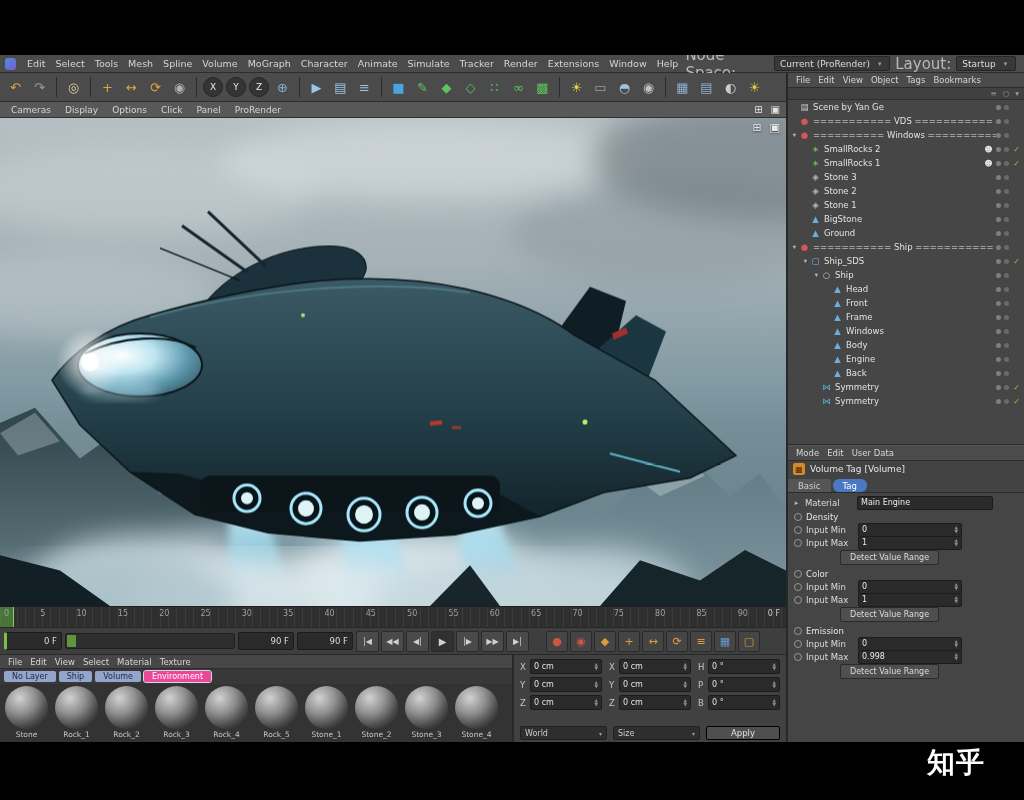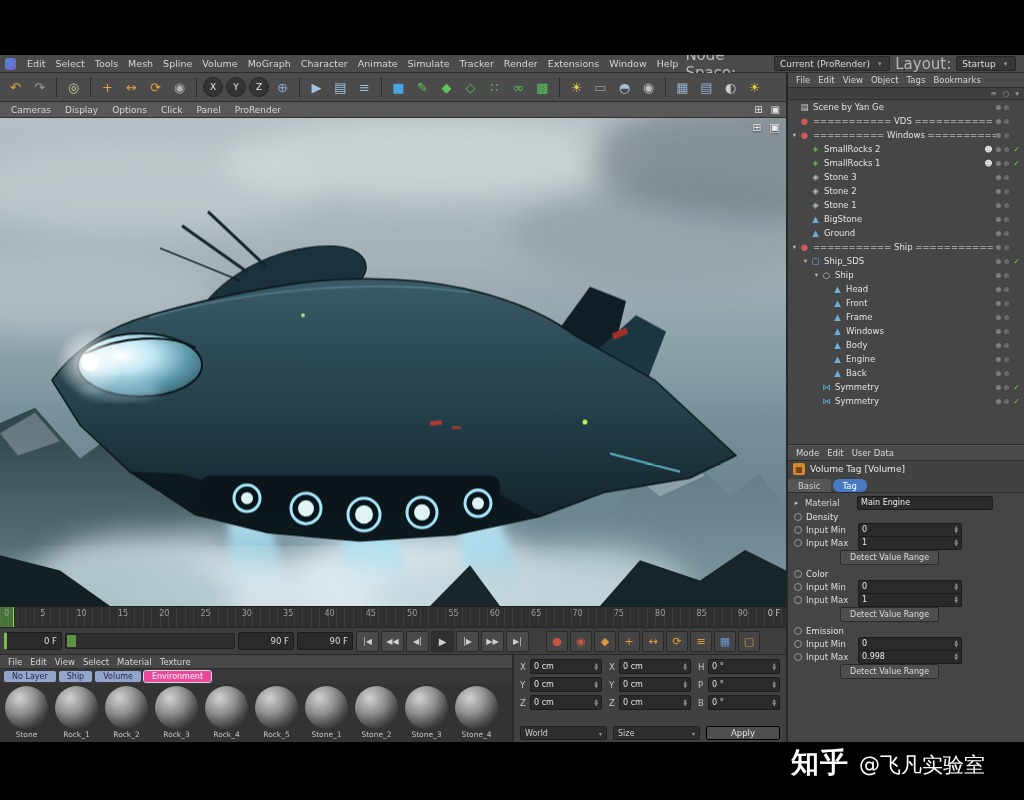--- a/index.html
+++ b/index.html
@@ -973,14 +973,13 @@
             </div>
             <div class="attr-btn">Detect Value Range</div>
           </div>
       </div>
     </div>
   </div>
 </div>
 
 <div class="watermark">
   <span class="wm-brand">知乎</span>
-  <span class="wm-handle">@飞凡实验室</span>
 </div>
 
 </body></html>

